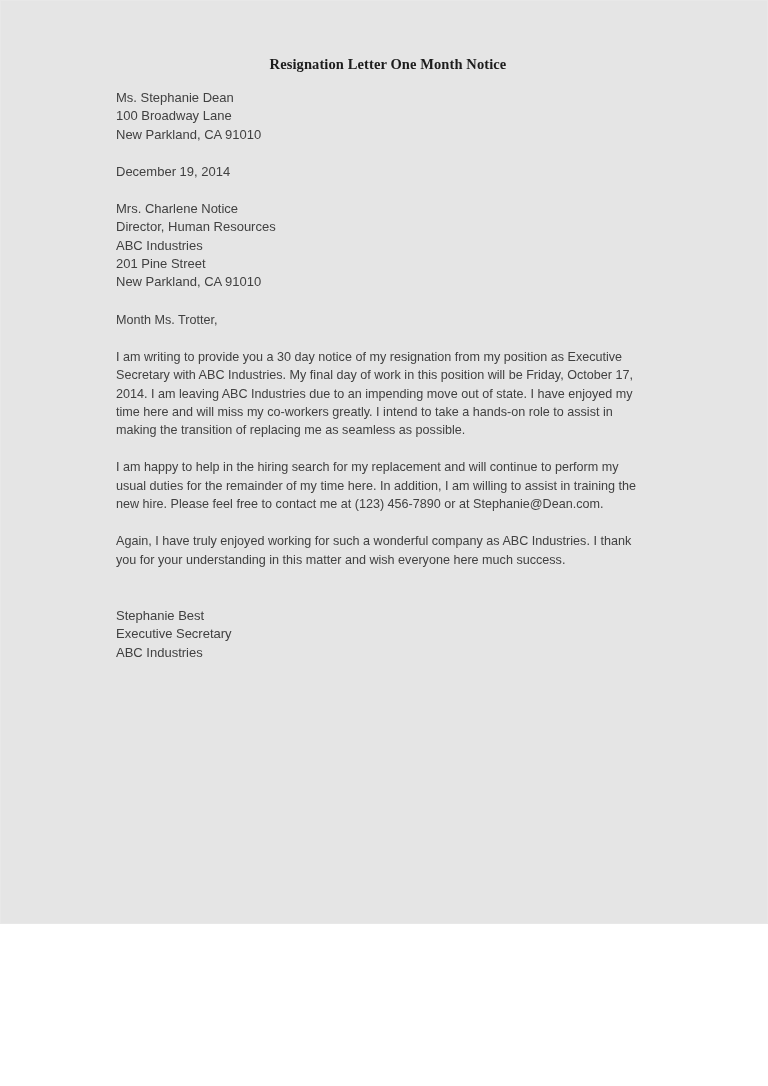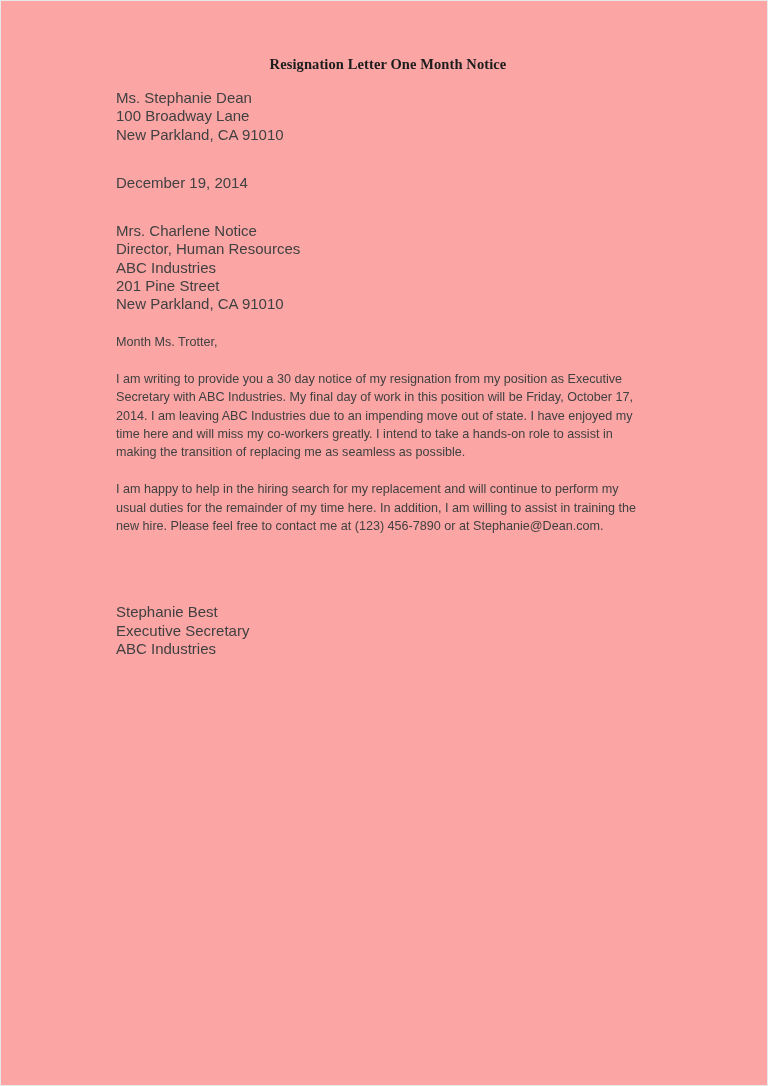--- a/index.html
+++ b/index.html
@@ -11,22 +11,22 @@
     width: 768px;
     height: 1086px;
     font-family: "Liberation Sans", sans-serif;
     -webkit-font-smoothing: antialiased;
   }
 
   .page {
     position: relative;
     box-sizing: border-box;
     width: 768px;
-    height: 1086px;
-    background: #fca5a5;
+    height: 924px;
+    background: #e5e5e5;
     border: 1px solid #e8e8e8;
     overflow: hidden;
   }
 
   .doc-body {
     position: absolute;
     left: 115px;
     top: 54px;
     width: 526px;
   }
@@ -38,23 +38,22 @@
     line-height: 18px;
     color: #1c1c1c;
     text-align: center;
     letter-spacing: 0.1px;
     margin: 0 0 16px 0;
     padding-left: 18px;
   }
 
   .block {
     color: #414141;
-    font-size: 15px;
+    font-size: 13px;
     line-height: 18.3px;
-    margin-top: 11px;
   }
 
   .line {
     white-space: pre;
   }
 
   .para {
     color: #414141;
     font-size: 12.6px;
     line-height: 18.3px;
@@ -103,20 +102,21 @@
     <div class="gap-md"></div>
 
     <div class="para">I am writing to provide you a 30 day notice of my resignation from my position as Executive Secretary with ABC Industries. My final day of work in this position will be Friday, October 17, 2014. I am leaving ABC Industries due to an impending move out of state. I have enjoyed my time here and will miss my co-workers greatly. I intend to take a hands-on role to assist in making the transition of replacing me as seamless as possible.</div>
 
     <div class="gap-md"></div>
 
     <div class="para">I am happy to help in the hiring search for my replacement and will continue to perform my usual duties for the remainder of my time here. In addition, I am willing to assist in training the new hire. Please feel free to contact me at (123) 456-7890 or at Stephanie@Dean.com.</div>
 
     <div class="gap-md"></div>
 
+    <div class="para">Again, I have truly enjoyed working for such a wonderful company as ABC Industries. I thank you for your understanding in this matter and wish everyone here much success.</div>
 
     <div class="gap-md"></div>
 
 
     <div class="gap-md"></div>
 
     <div class="block">
       <div class="line">Stephanie Best</div>
       <div class="line">Executive Secretary</div>
       <div class="line">ABC Industries</div>

